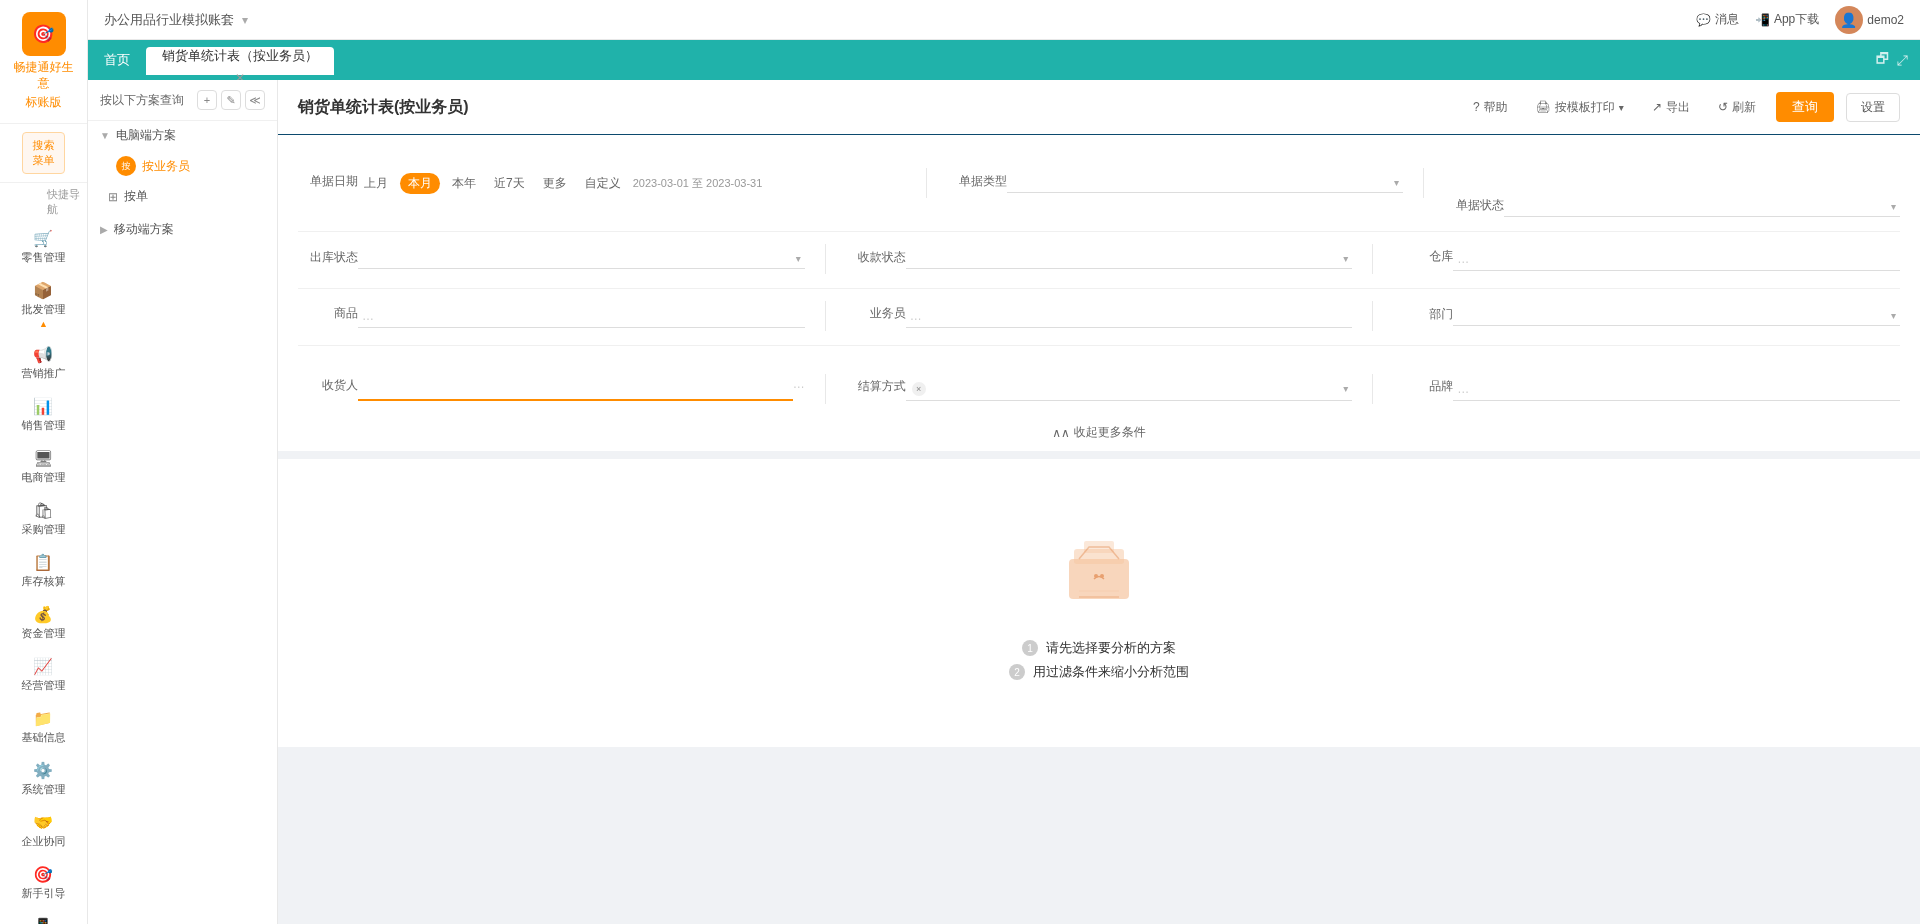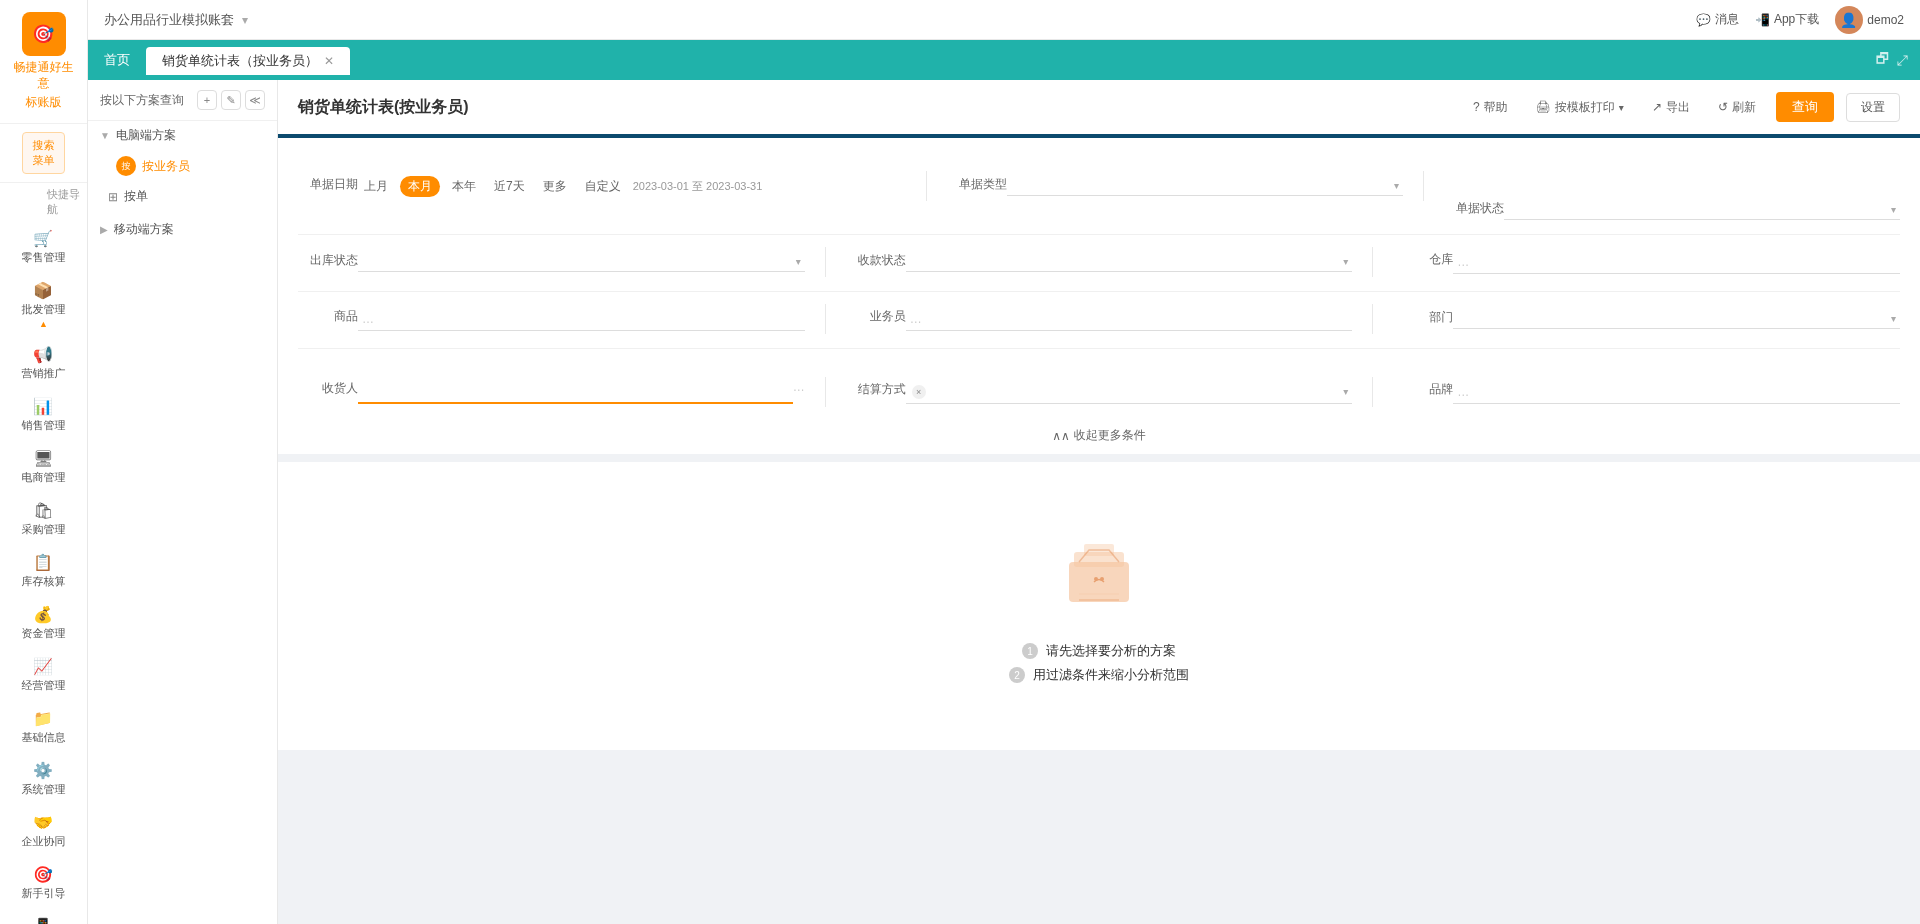--- a/index.html
+++ b/index.html
@@ -24,21 +24,21 @@
     .topbar-title { font-size: 13px; color: #555; }
     .topbar-arrow { color: #aaa; font-size: 12px; cursor: pointer; }
     .topbar-right { display: flex; align-items: center; gap: 16px; }
     .topbar-icon-item { display: flex; align-items: center; gap: 4px; color: #555; font-size: 12px; cursor: pointer; }
     .avatar { width: 28px; height: 28px; border-radius: 50%; background: #ff8c00; display: flex; align-items: center; justify-content: center; color: white; font-size: 11px; cursor: pointer; overflow: hidden; }
 
     
     .tabbar { height: 40px; background: #20b2aa; display: flex; align-items: center; flex-shrink: 0; }
     .tab { height: 28px; display: flex; align-items: center; padding: 0 16px; font-size: 13px; cursor: pointer; gap: 6px; color: rgba(255,255,255,0.85); }
     .tab.home { color: white; }
-    .tab.active { background: white; color: #333; border-radius: 4px 4px 0 0; margin-top: 2px; }
+    .tab.active { background: white; color: #333; border-radius: 4px 4px 0 0; margin-top: 2px; flex-direction: column; }
     .tab-close { color: #999; font-size: 12px; cursor: pointer; }
     .tabbar-actions { margin-left: auto; display: flex; align-items: center; gap: 8px; padding-right: 12px; }
     .tabbar-action-btn { color: rgba(255,255,255,0.8); cursor: pointer; font-size: 14px; }
 
     
     .content { flex: 1; display: flex; overflow: hidden; background: #f0f2f5; }
 
     
     .left-panel { width: 190px; background: #fff; border-right: 1px solid #e8e8e8; flex-shrink: 0; overflow-y: auto; }
     .left-panel-header { padding: 10px 12px; display: flex; align-items: center; justify-content: space-between; border-bottom: 1px solid #f0f0f0; }
@@ -47,21 +47,21 @@
     .left-panel-action { width: 20px; height: 20px; border-radius: 4px; border: 1px solid #ddd; display: flex; align-items: center; justify-content: center; cursor: pointer; color: #888; font-size: 11px; }
     .tree-item { padding: 6px 12px; display: flex; align-items: center; gap: 6px; cursor: pointer; font-size: 12px; color: #555; }
     .tree-item.selected { color: #ff8c00; }
     .tree-children { padding-left: 16px; }
     .tree-icon-circle { width: 20px; height: 20px; border-radius: 50%; background: #ff8c00; display: flex; align-items: center; justify-content: center; color: white; font-size: 9px; flex-shrink: 0; }
 
     
     .right-panel { flex: 1; background: #f0f2f5; overflow-y: auto; }
 
     
-    .page-header { background: #fff; padding: 12px 20px; display: flex; align-items: center; justify-content: space-between; border-bottom: 4px solid #0c4a6e; }
+    .page-header { background: #fff; padding: 12px 20px; display: flex; align-items: center; justify-content: space-between; border-bottom: 1px solid #0c4a6e; }
     .page-title { font-size: 16px; font-weight: 600; color: #333; }
     .page-header-actions { display: flex; align-items: center; gap: 12px; }
     .header-action-btn { display: flex; align-items: center; gap: 4px; color: #666; font-size: 12px; cursor: pointer; padding: 4px 8px; border-radius: 4px; }
     .btn-primary { background: #ff8c00; color: white; border: none; padding: 6px 16px; border-radius: 4px; cursor: pointer; font-size: 13px; font-weight: 500; }
     .btn-secondary { background: white; color: #555; border: 1px solid #ddd; padding: 5px 14px; border-radius: 4px; cursor: pointer; font-size: 12px; }
 
     
     .filter-section { background: #fff; padding: 14px 20px 0; margin-bottom: 8px; }
     .filter-row { display: flex; align-items: center; margin-bottom: 14px; gap: 0; }
     .filter-item { display: flex; align-items: flex-start; flex: 1; min-width: 0; }

